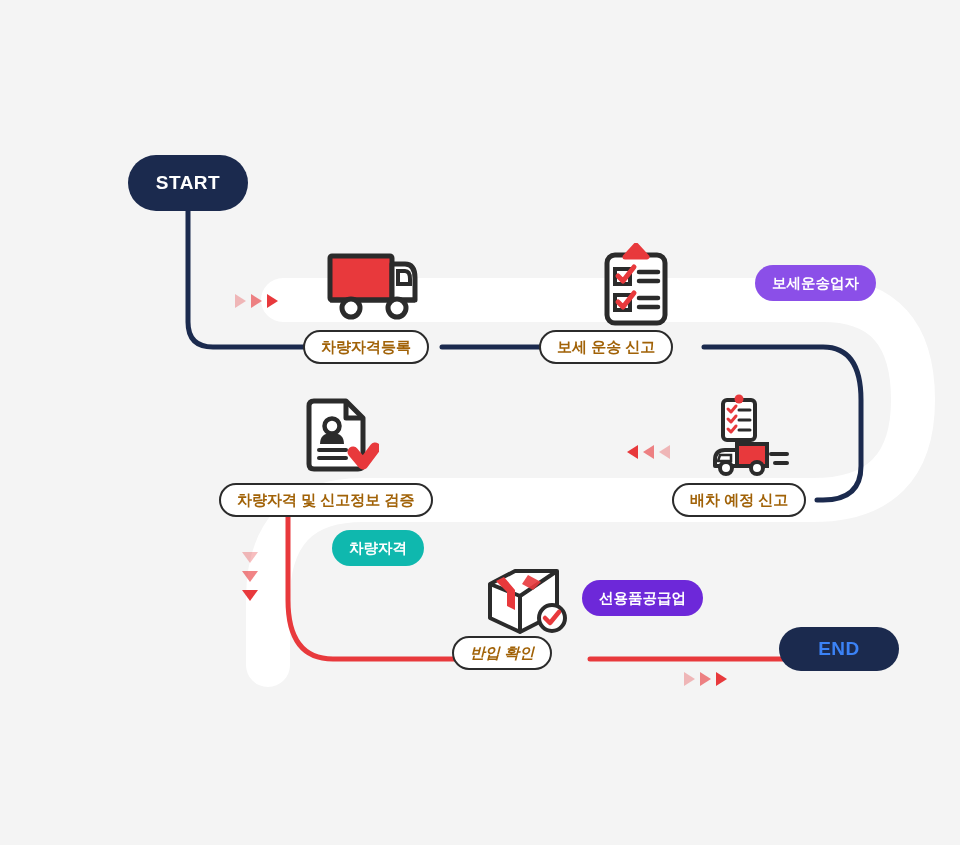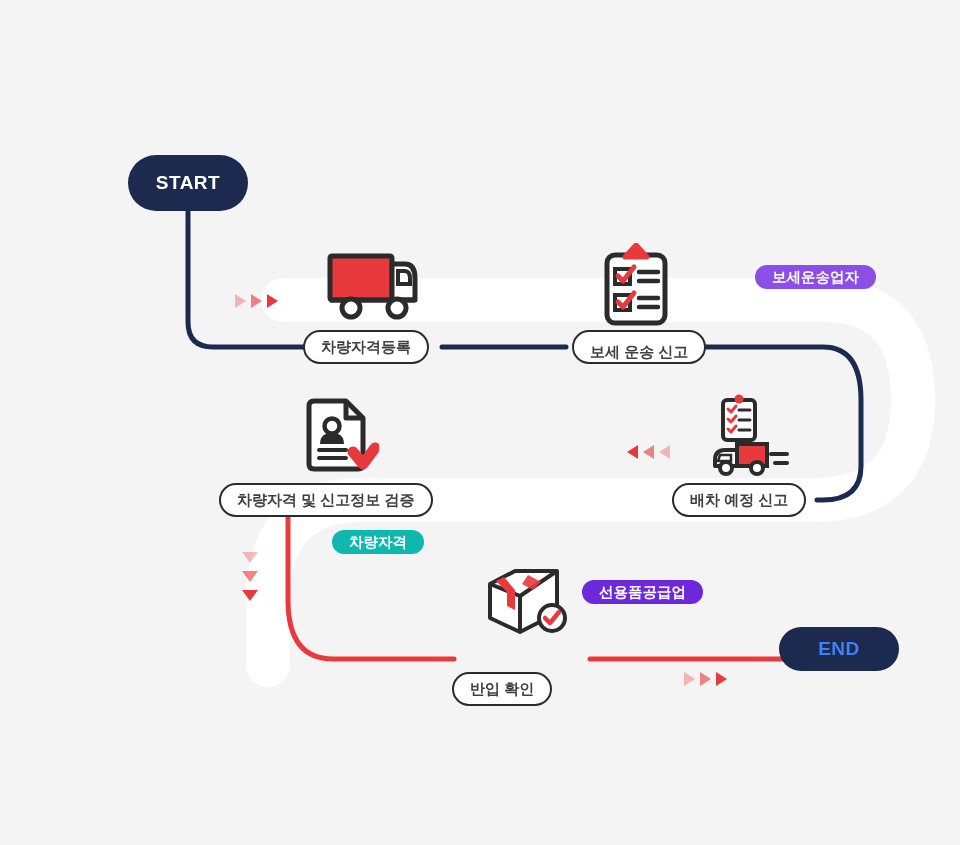--- a/index.html
+++ b/index.html
@@ -42,32 +42,32 @@
   }
 
   
   .step {
     position: absolute; z-index: 6;
     display: flex; align-items: center; justify-content: center;
     height: 34px;
     background: #ffffff;
     border: 2.5px solid #2b2b2b;
     border-radius: 999px;
-    color: #404040;
+    color: #a16207;
     font-size: 15px;
     font-weight: bold;
     white-space: nowrap;
     padding: 0 16px;
   }
 
   
   .badge {
     position: absolute; z-index: 7;
     display: flex; align-items: center; justify-content: center;
-    height: 24px;
+    height: 36px;
     border-radius: 999px;
     color: #ffffff;
     font-size: 14.5px;
     font-weight: bold;
     white-space: nowrap;
     padding: 1px 17px;
   }
 
   
   .icon { position: absolute; z-index: 5; }
@@ -129,33 +129,33 @@
     <span>START</span>
   </div>
   <div class="terminal end">
     <span>END</span>
   </div>
 
   <div class="step" style="left:270px; top:330px;">
     <span>차량자격등록</span>
   </div>
 
-  <div class="step" style="left:539px; top:330px;align-items:flex-end;">
+  <div class="step" style="left:506px; top:330px;">
     <span>보세 운송 신고</span>
   </div>
 
   <div class="step" style="left:639px; top:483px;">
     <span>배차 예정 신고</span>
   </div>
 
   <div class="step" style="left:186px; top:483px;">
     <span>차량자격 및 신고정보 검증</span>
   </div>
 
-  <div class="step" style="left:419px; top:672px;">
+  <div class="step" style="left:419px; top:636px;font-style:italic;">
     <span>반입 확인</span>
   </div>
 
   <div class="badge" style="left:722px; top:265px; background:#8b4fe8;">
     <span>보세운송업자</span>
   </div>
 
   <div class="badge" style="left:299px; top:530px; background:#0fb8ae;">
     <span>차량자격</span>
   </div>

